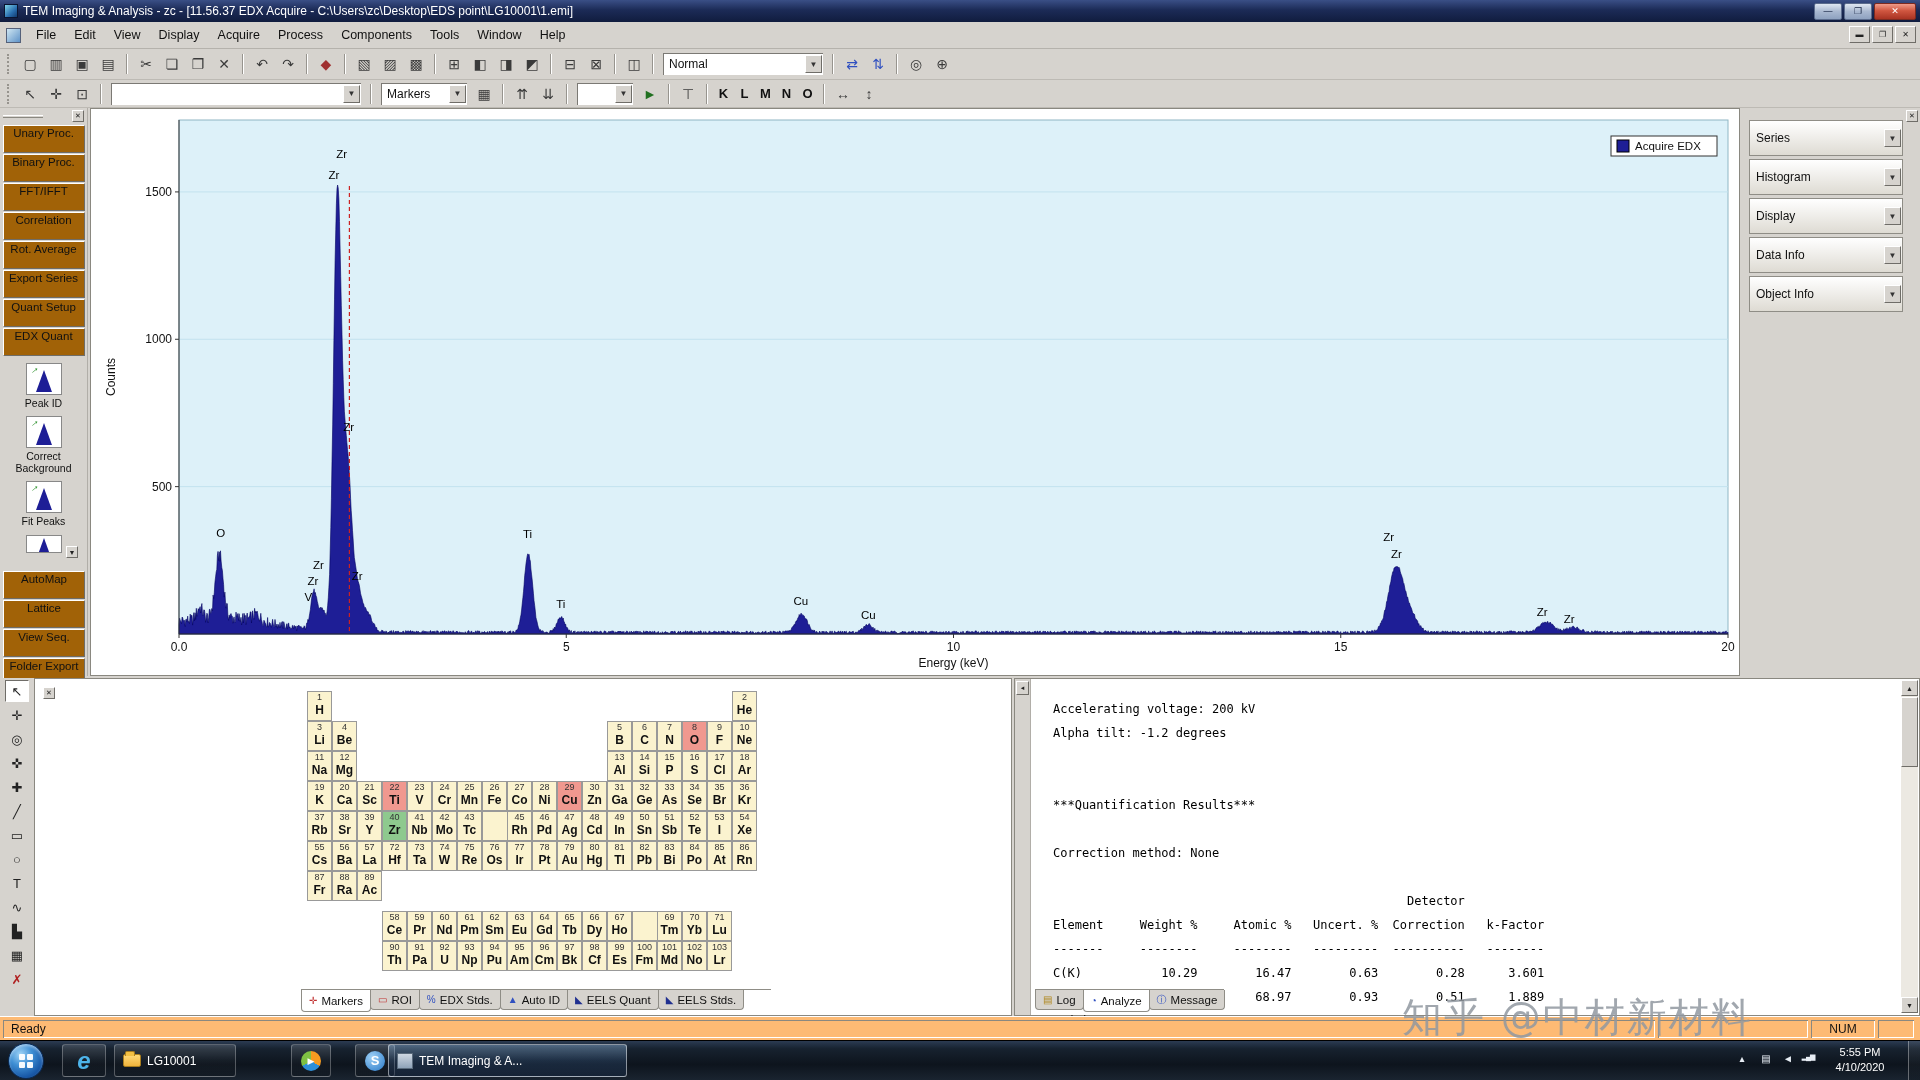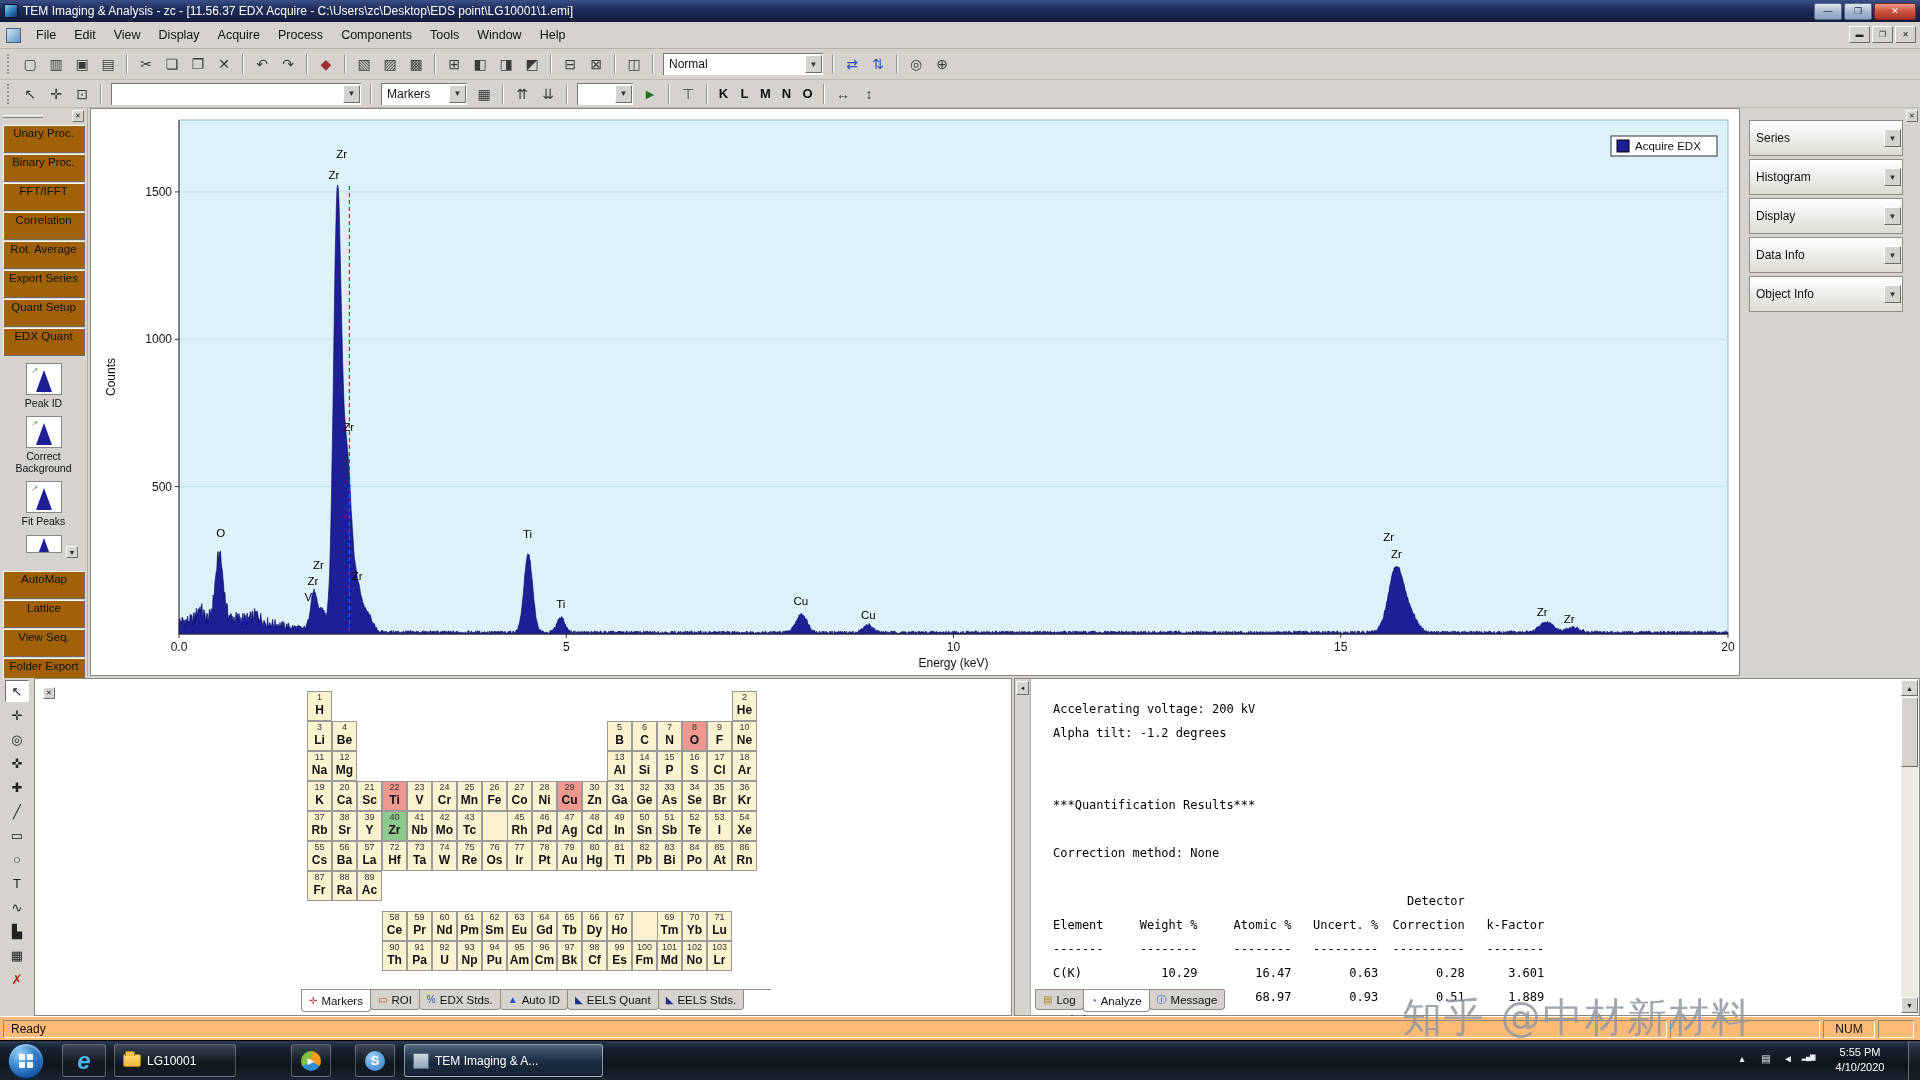--- a/index.html
+++ b/index.html
@@ -861,21 +861,21 @@
       <span class="tab">
         <span class="tab-icon" style="color: rgb(48, 80, 192);">ⓘ</span>
         <span>Message</span>
       </span>
     </div>
 </div>
 
 <div id="statusbar">
   <span id="status-ready" class="status-cell">Ready</span>
   <span class="status-cell" style="width:150px"></span>
-  <span class="status-cell" style="width:52px;text-align:center">NUM</span>
+  <span class="status-cell" style="width:64px;text-align:center">NUM</span>
   <span class="status-cell" style="width:36px"></span>
 </div>
 
 <div id="watermark">知乎 @中材新材料</div>
 
 <div id="taskbar">
   <div id="start-orb">
     <div class="orb-flag">
         <i></i>
         <i></i>
@@ -889,21 +889,21 @@
   <div class="task-btn" style="left:114px;width:122px">
     <span class="folder-icon"></span>
     <span>LG10001</span>
   </div>
   <div class="task-btn" style="left:291px;width:40px;justify-content:center">
     <span class="wmp-icon">▶</span>
   </div>
   <div class="task-btn" style="left:355px;width:40px;justify-content:center">
     <span class="s-icon">S</span>
   </div>
-  <div class="task-btn active" style="left:404px;width:199px">
+  <div class="task-btn active" style="left:388px;width:239px">
     <span class="tem-icon"></span>
     <span>TEM Imaging &amp; A...</span>
   </div>
   <span class="tray-icon" style="left:1732px">▴</span>
   <span class="tray-icon" style="left:1756px">▤</span>
   <span class="tray-icon" style="left:1778px">◄</span>
   <span class="tray-icon" id="tray-network" style="left:1798px">▂▄▆</span>
   <div id="clock">
     <div>5:55 PM</div>
     <div>4/10/2020</div>

